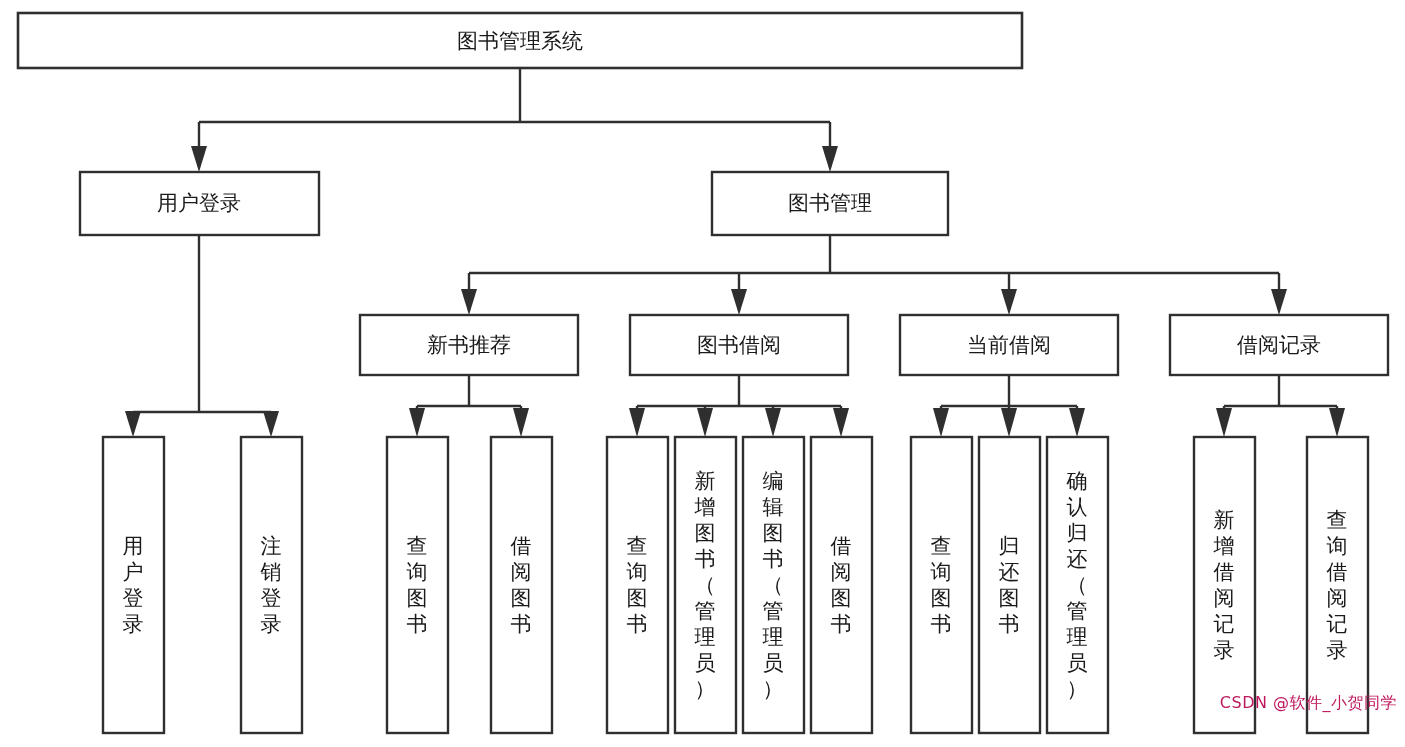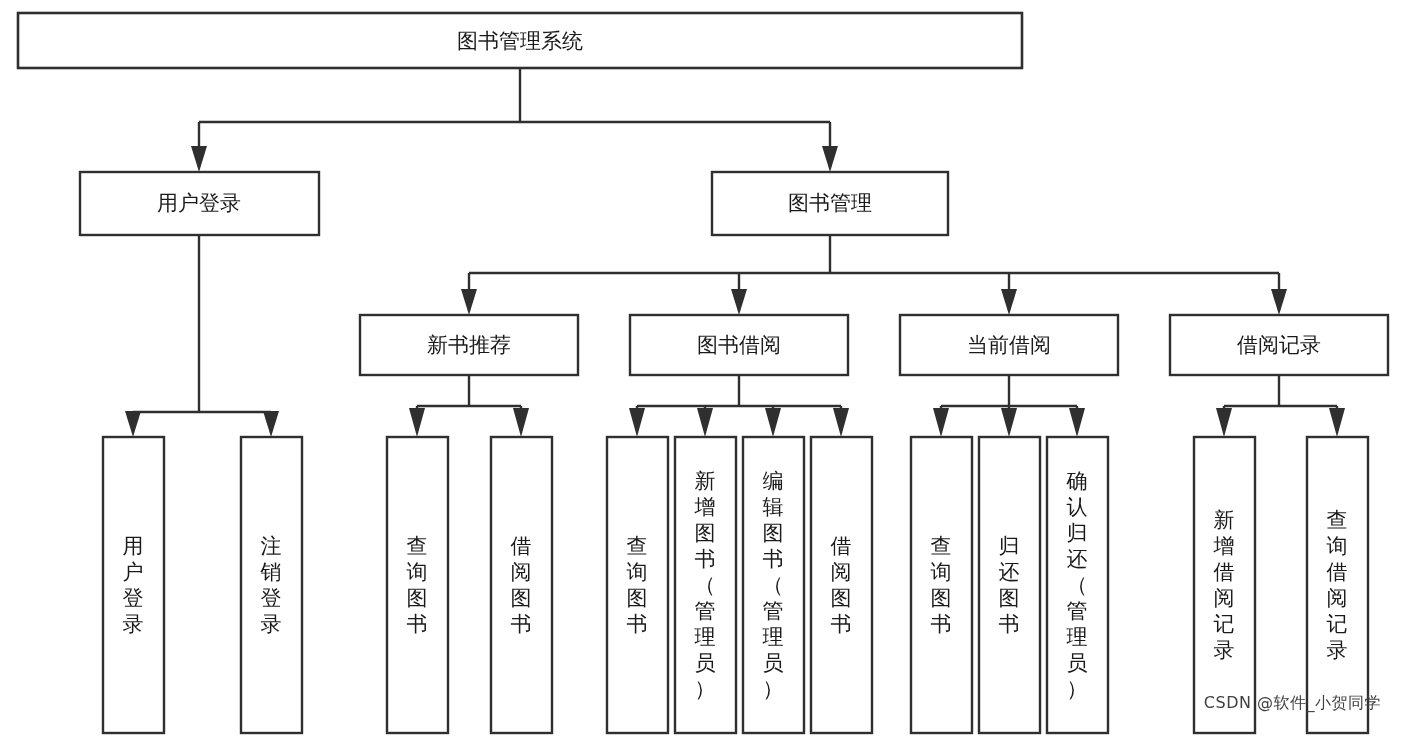--- a/index.html
+++ b/index.html
@@ -57,25 +57,25 @@
     dominant-baseline: middle;
   }
   .node-label-v {
     font-family: "DejaVu Sans", "Liberation Sans", sans-serif;
     font-size: 21px;
     fill: #1a1a1a;
     text-anchor: middle;
   }
   .watermark {
     position: absolute;
-    right: 24px;
+    right: 8px;
     bottom: 6px;
     font-family: "DejaVu Sans", "Liberation Sans", sans-serif;
     font-size: 16px;
-    color: #404040;
+    color: #be185d;
     letter-spacing: 0.5px;
     white-space: nowrap;
     user-select: none;
   }
 </style>
 </head>
 <body>
 
 <div id="diagram-root">
 

